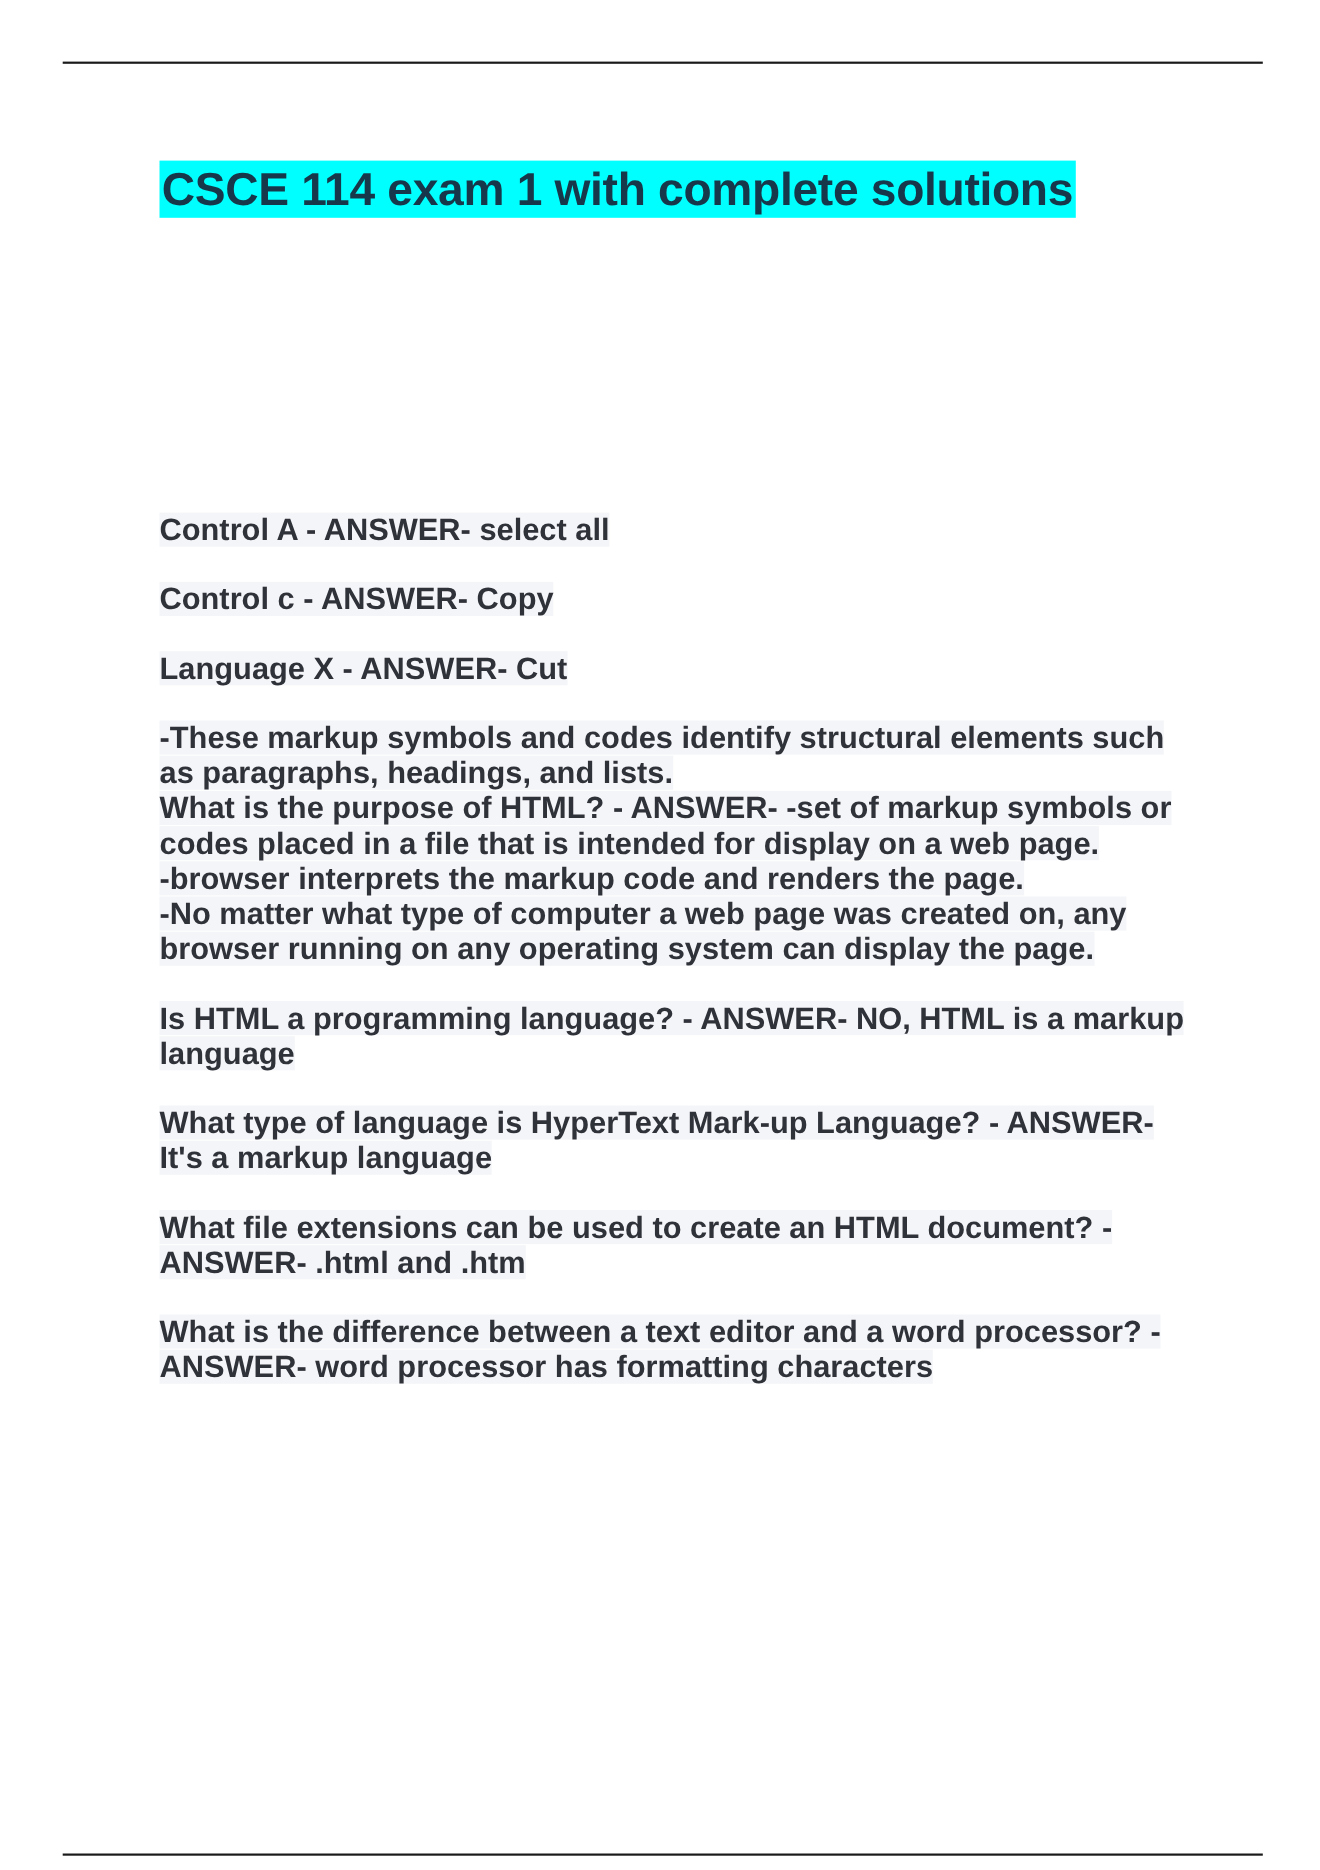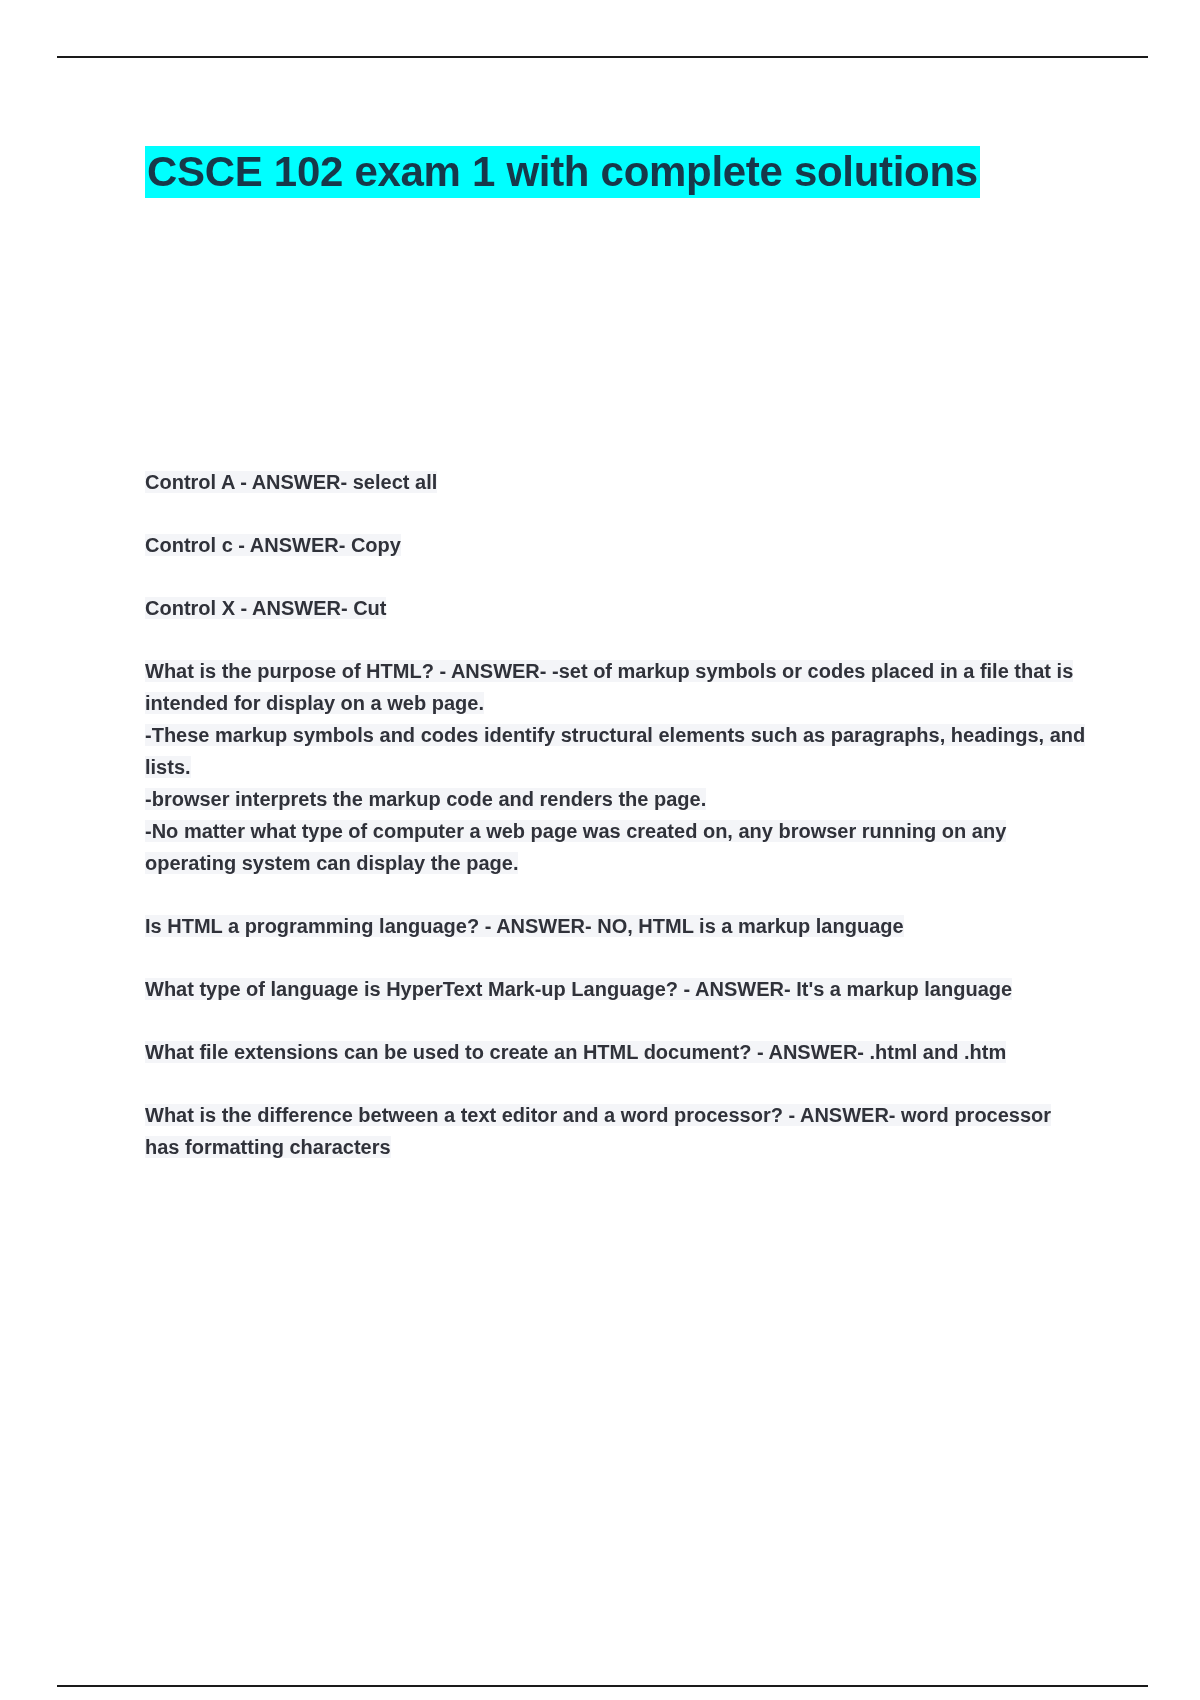--- a/index.html
+++ b/index.html
@@ -6,42 +6,42 @@
   body { width: 1200px; height: 1700px; position: relative; overflow: hidden;
          font-family: "Liberation Sans", sans-serif; }
   .rule { position: absolute; left: 57px; width: 1091px; height: 2px; background: #1a1a1a; }
   .rule.top { top: 56px; }
   .rule.bottom { top: 1685px; }
   .title-wrap { position: absolute; left: 145px; top: 146px; }
   .title { display: inline-block; background: #00ffff; color: #17384a;
            font-weight: bold; font-size: 42px; line-height: 52px; padding: 0 2px;
            letter-spacing: -0.3px; }
   .content { position: absolute; left: 145px; top: 466px; width: 945px; }
-  .qa { margin: 0 0 31px 0; color: #30323a; font-weight: bold; font-size: 20px;
+  .qa { margin: 0 0 31px 0; color: #30323a; font-weight: bold; font-size: 28px;
         line-height: 32px; }
   .qa .line { display: inline; background: #f4f5f8; box-decoration-break: clone;
               -webkit-box-decoration-break: clone; }
   .sub { display: block; }
 </style>
 </head>
 <body>
 
 <div class="rule top"></div>
 
 <div class="title-wrap">
-  <span class="title">CSCE 102 exam 1 with complete solutions</span>
+  <span class="title">CSCE 114 exam 1 with complete solutions</span>
 </div>
 
 <div class="content">
   <p class="qa"><span class="line">Control A - ANSWER- select all</span></p>
   <p class="qa"><span class="line">Control c - ANSWER- Copy</span></p>
-  <p class="qa"><span class="line">Control X - ANSWER- Cut</span></p>
+  <p class="qa"><span class="line">Language X - ANSWER- Cut</span></p>
   <p class="qa">
+    <span class="sub"><span class="line">-These markup symbols and codes identify structural elements such as paragraphs, headings, and lists.</span></span>
     <span class="sub"><span class="line">What is the purpose of HTML? - ANSWER- -set of markup symbols or codes placed in a file that is intended for display on a web page.</span></span>
-    <span class="sub"><span class="line">-These markup symbols and codes identify structural elements such as paragraphs, headings, and lists.</span></span>
     <span class="sub"><span class="line">-browser interprets the markup code and renders the page.</span></span>
     <span class="sub"><span class="line">-No matter what type of computer a web page was created on, any browser running on any operating system can display the page.</span></span>
   </p>
   <p class="qa"><span class="line">Is HTML a programming language? - ANSWER- NO, HTML is a markup language</span></p>
   <p class="qa"><span class="line">What type of language is HyperText Mark-up Language? - ANSWER- It's a markup language</span></p>
   <p class="qa"><span class="line">What file extensions can be used to create an HTML document? - ANSWER- .html and .htm</span></p>
   <p class="qa"><span class="line">What is the difference between a text editor and a word processor? - ANSWER- word processor has formatting characters</span></p>
 </div>
 
 <div class="rule bottom"></div>

